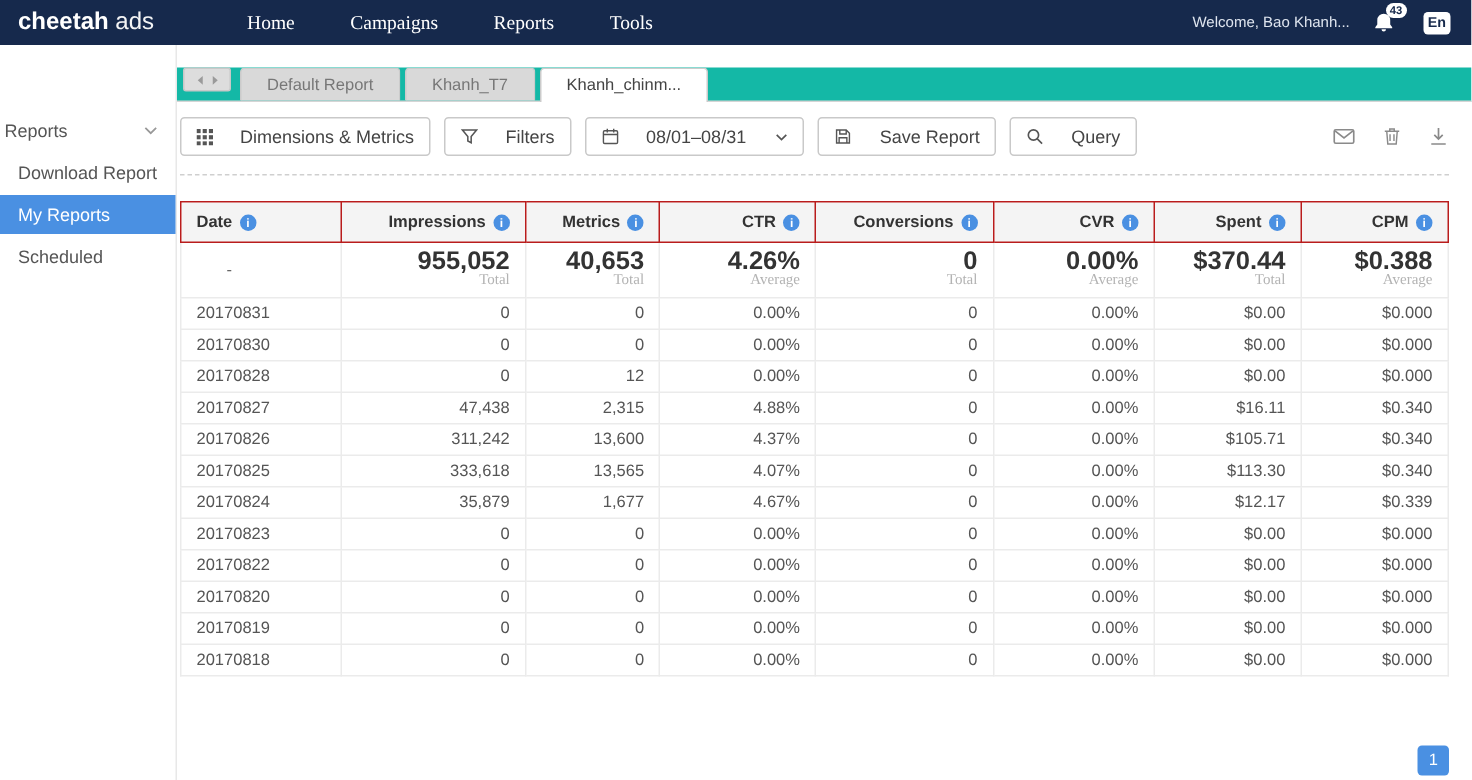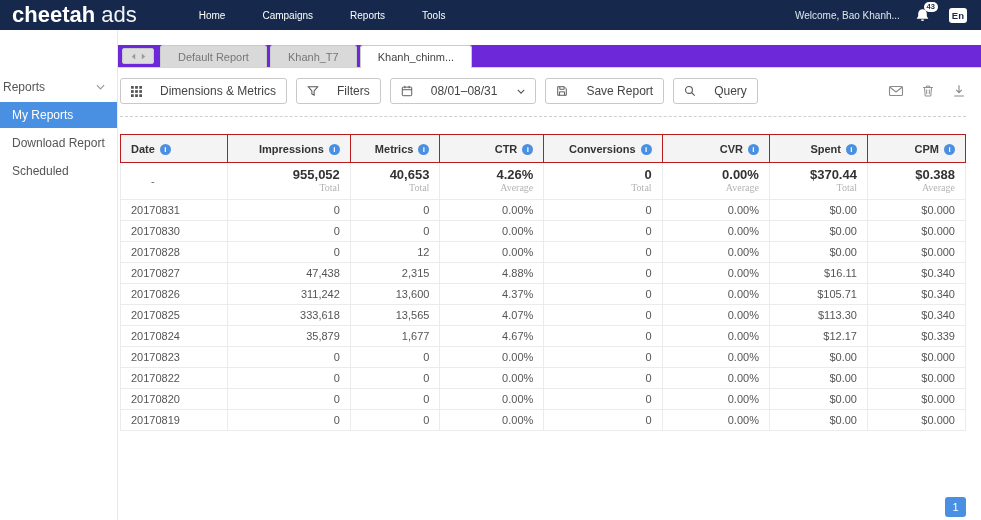--- a/index.html
+++ b/index.html
@@ -2,44 +2,44 @@
 <html><head>
 <meta charset="utf-8">
 <style>
   * { margin:0; padding:0; box-sizing:border-box; }
   html,body { width:981px; height:520px; }
   body { font-family:"Liberation Sans","DejaVu Sans",sans-serif; background:#fff; overflow:hidden; color:#444; }
   svg { display:block; }
 
   
   .navbar { height:30px; background:#16294c; display:flex; align-items:center; color:#fff; padding:0 14px 0 12px; }
-  .logo { font-size:22px; margin-right:62px; white-space:nowrap; cursor:pointer; }
+  .logo { font-size:16px; margin-right:62px; white-space:nowrap; cursor:pointer; }
   .logo .bold { font-weight:bold; }
   .logo .light { font-weight:normal; opacity:.95; }
-  .nav-menu { display:flex; gap:37px; font-size:10px; }
+  .nav-menu { display:flex; gap:37px; font-size:13px;font-family:Liberation Serif, serif; }
   .nav-item { cursor:pointer; }
   .nav-right { margin-left:auto; display:flex; align-items:center; gap:15px; font-size:10px; color:#dfe5ef; }
   .welcome { cursor:pointer; white-space:nowrap; }
   .bell-wrap { position:relative; cursor:pointer; color:#fff; margin-right:4px; }
   .badge { position:absolute; top:-6px; right:-8px; background:#fff; color:#16294c; font-size:7.5px; font-weight:bold; border-radius:8px; padding:1.5px 3px; line-height:1; }
   .lang { background:#fff; color:#16294c; border-radius:3px; font-size:9.5px; font-weight:bold; padding:2px 3px; cursor:pointer; }
 
   
   .main { display:flex; height:490px; }
   .sidebar { width:118px; background:#fff; border-right:1px solid #e8e8e8; padding-top:44px; font-size:12px; flex:none; }
   .side-group { display:flex; align-items:center; justify-content:space-between; padding:6px 12px 8px 3px; color:#555; cursor:pointer; }
   .side-group svg { color:#999; }
   .side-item { padding:7px 8px 7px 12px; color:#555; cursor:pointer; line-height:12px; }
   .side-item.active { background:#4a90e2; color:#fff; }
   .side-item + .side-item { margin-top:2px; }
 
   .content { flex:1; display:flex; flex-direction:column; position:relative; min-width:0; }
 
   
-  .tabbar { margin-top:15px; height:23px; background:#6d28d9; border-bottom:1px solid #d5d5d5; display:flex; align-items:flex-end; padding-left:3px; flex:none; }
+  .tabbar { margin-top:15px; height:23px; background:#14b8a6; border-bottom:1px solid #d5d5d5; display:flex; padding-left:3px; flex:none; }
   .tab-arrows { display:flex; align-items:center; justify-content:center; gap:5px; width:32px; height:16px; background:#dddddd; border:1px solid #c8c8c8; border-radius:2px; margin:0 6px 3px 1px; color:#9a9a9a; cursor:pointer; }
   .tab { height:22px; display:flex; align-items:center; padding:0 17px; font-size:11px; color:#777; background:#d9d9d9; border:1px solid #cbcbcb; border-bottom:none; border-radius:3px 3px 0 0; margin-right:3px; cursor:pointer; white-space:nowrap; }
   .tab.active { background:#fff; color:#444; height:23px; margin-bottom:-1px; }
 
   
   .toolbar { display:flex; align-items:center; gap:9px; padding:10px 15px 0 2px; flex:none; }
   .btn { display:inline-flex; align-items:center; gap:18px; background:#fff; border:1px solid #c9c9c9; border-radius:3px; padding:0 10px; height:26px; font-size:12px; color:#444; cursor:pointer; white-space:nowrap; }
   .btn svg { color:#555; flex:none; }
   .btn .caret { color:#888; margin-left:2px; }
   .toolbar-icons { margin-left:auto; display:flex; align-items:center; gap:17px; color:#8a8a8a; }
@@ -51,21 +51,21 @@
   .table-wrap { margin:17px 15px 0 2px; flex:none; }
   table { width:100%; border-collapse:collapse; table-layout:fixed; border:1px solid #d8d8d8; }
   th { background:#f4f4f4; font-size:11px; font-weight:bold; color:#333; text-align:right; padding:7px 10px; border:1px solid #b91c1c; white-space:nowrap; overflow:hidden; }
   th.col-date { text-align:left; }
   .th-label { vertical-align:middle; }
   .info-icon { display:inline-block; width:11px; height:11px; line-height:11px; border-radius:50%; background:#4a90e2; color:#fff; font-size:8px; font-weight:bold; text-align:center; margin-left:5px; vertical-align:middle; font-style:normal; cursor:pointer; }
   td { font-size:11px; color:#555; text-align:right; padding:3px 10px; border:1px solid #ebebeb; height:21px; white-space:nowrap; overflow:hidden; }
   td.date-cell { text-align:left; }
   tr.summary-row td { padding:5px 10px; height:36px; }
   tr.summary-row td.date-cell { padding-left:30px; color:#666; }
-  .sum-val { font-weight:bold; color:#333; font-size:13px; line-height:13px; }
+  .sum-val { font-weight:bold; color:#333; font-size:17px; line-height:13px; }
   .sum-sub { color:#b3b3b3; font-size:10px; line-height:12px; margin-top:1px;font-family:Liberation Serif, serif; }
 
   
   .pagination { position:absolute; right:15px; bottom:3px; }
   .page-btn { width:21px; height:20px; background:#4a90e2; color:#fff; border:none; border-radius:3px; font-size:11px; font-family:inherit; cursor:pointer; }
 </style>
 </head>
 <body>
 
 <header class="navbar">
@@ -97,22 +97,22 @@
 
   <aside class="sidebar">
     <div class="side-group">
       <span>Reports</span>
       <span>
         <svg viewBox="0 0 10 6" width="9" height="6">
             <path d="M1 1l4 4 4-4" fill="none" stroke="currentColor" stroke-width="1.3"></path>
           </svg>
       </span>
     </div>
+    <div class="side-item">Download Report</div>
     <div class="side-item active">My Reports</div>
-    <div class="side-item">Download Report</div>
     <div class="side-item">Scheduled</div>
   </aside>
 
   <section class="content">
 
     <div class="tabbar">
       <span class="tab-arrows">
         <span>
             <svg viewBox="0 0 6 8" width="5" height="7">
               <path d="M5 0.5L1 4l4 3.5z" fill="currentColor"></path>
@@ -367,20 +367,30 @@
             <tr>
               <td class="date-cell">20170819</td>
               <td>0</td>
               <td>0</td>
               <td>0.00%</td>
               <td>0</td>
               <td>0.00%</td>
               <td>$0.00</td>
               <td>$0.000</td>
             </tr>
+            <tr>
+              <td class="date-cell">20170818</td>
+              <td>0</td>
+              <td>0</td>
+              <td>0.00%</td>
+              <td>0</td>
+              <td>0.00%</td>
+              <td>$0.00</td>
+              <td>$0.000</td>
+            </tr>
           </tbody>
       </table>
     </div>
 
     <div class="pagination">
       <button class="page-btn">1</button>
     </div>
 
   </section>
 </div>

